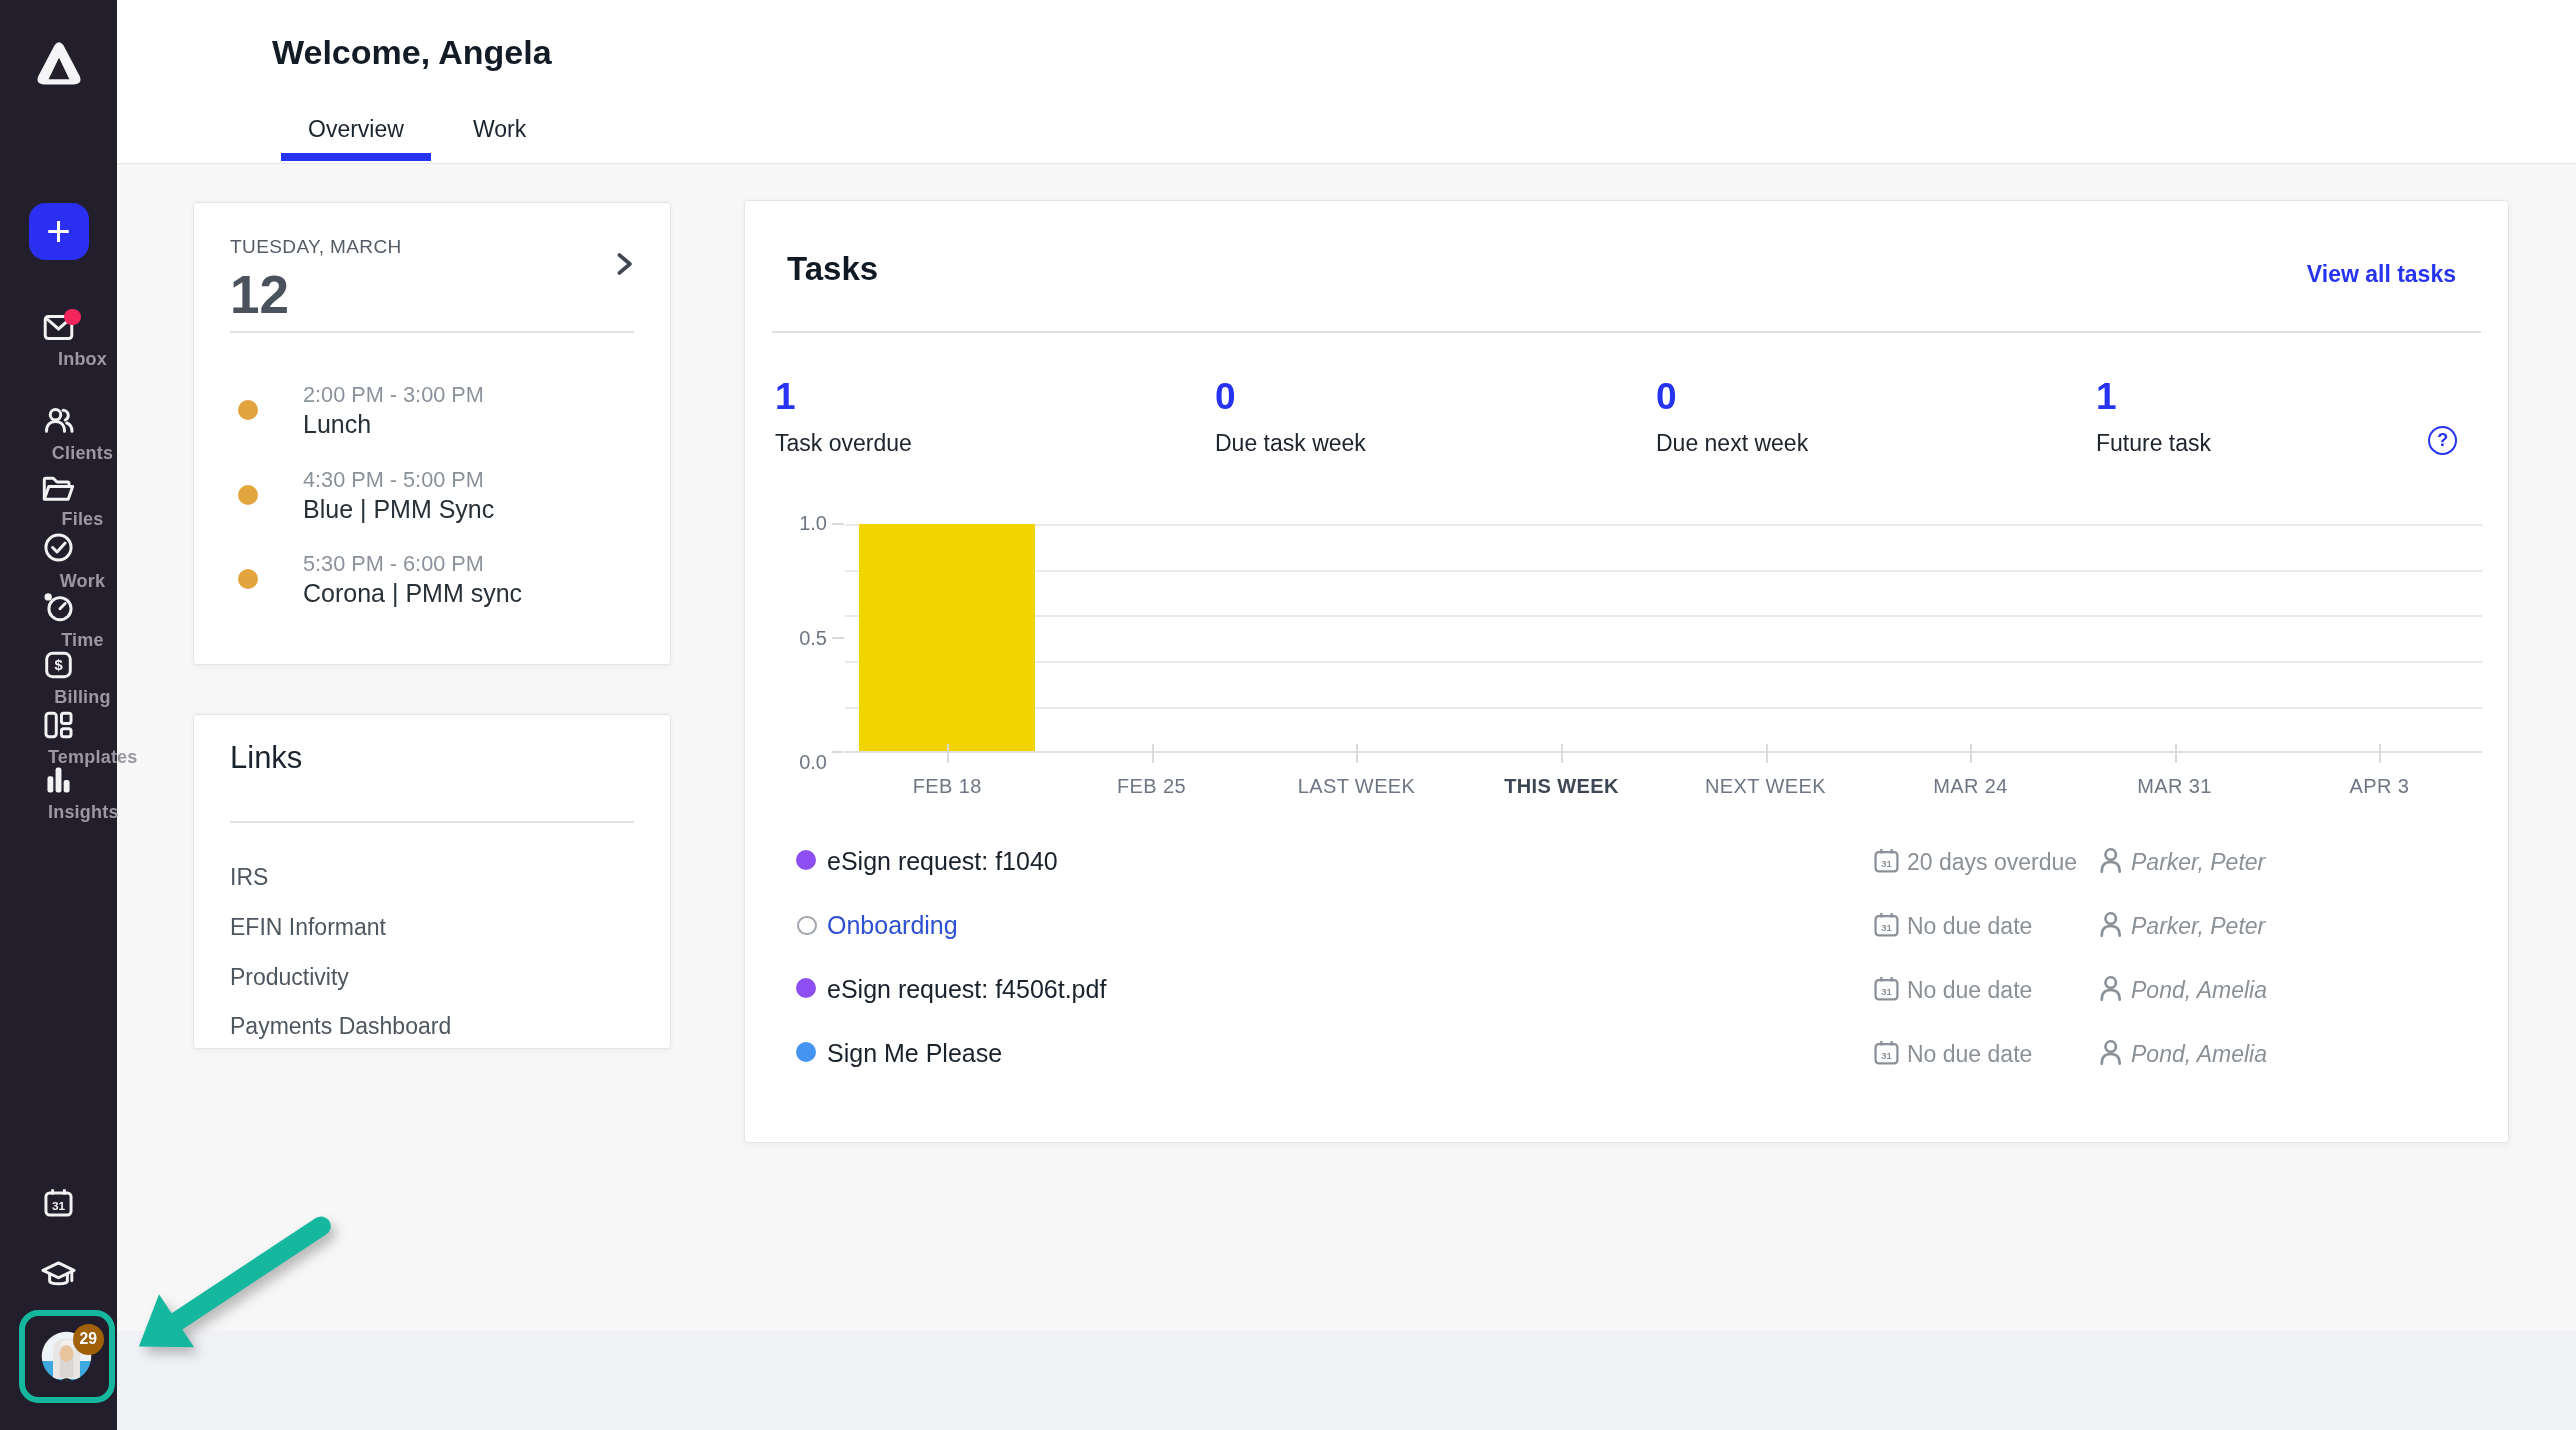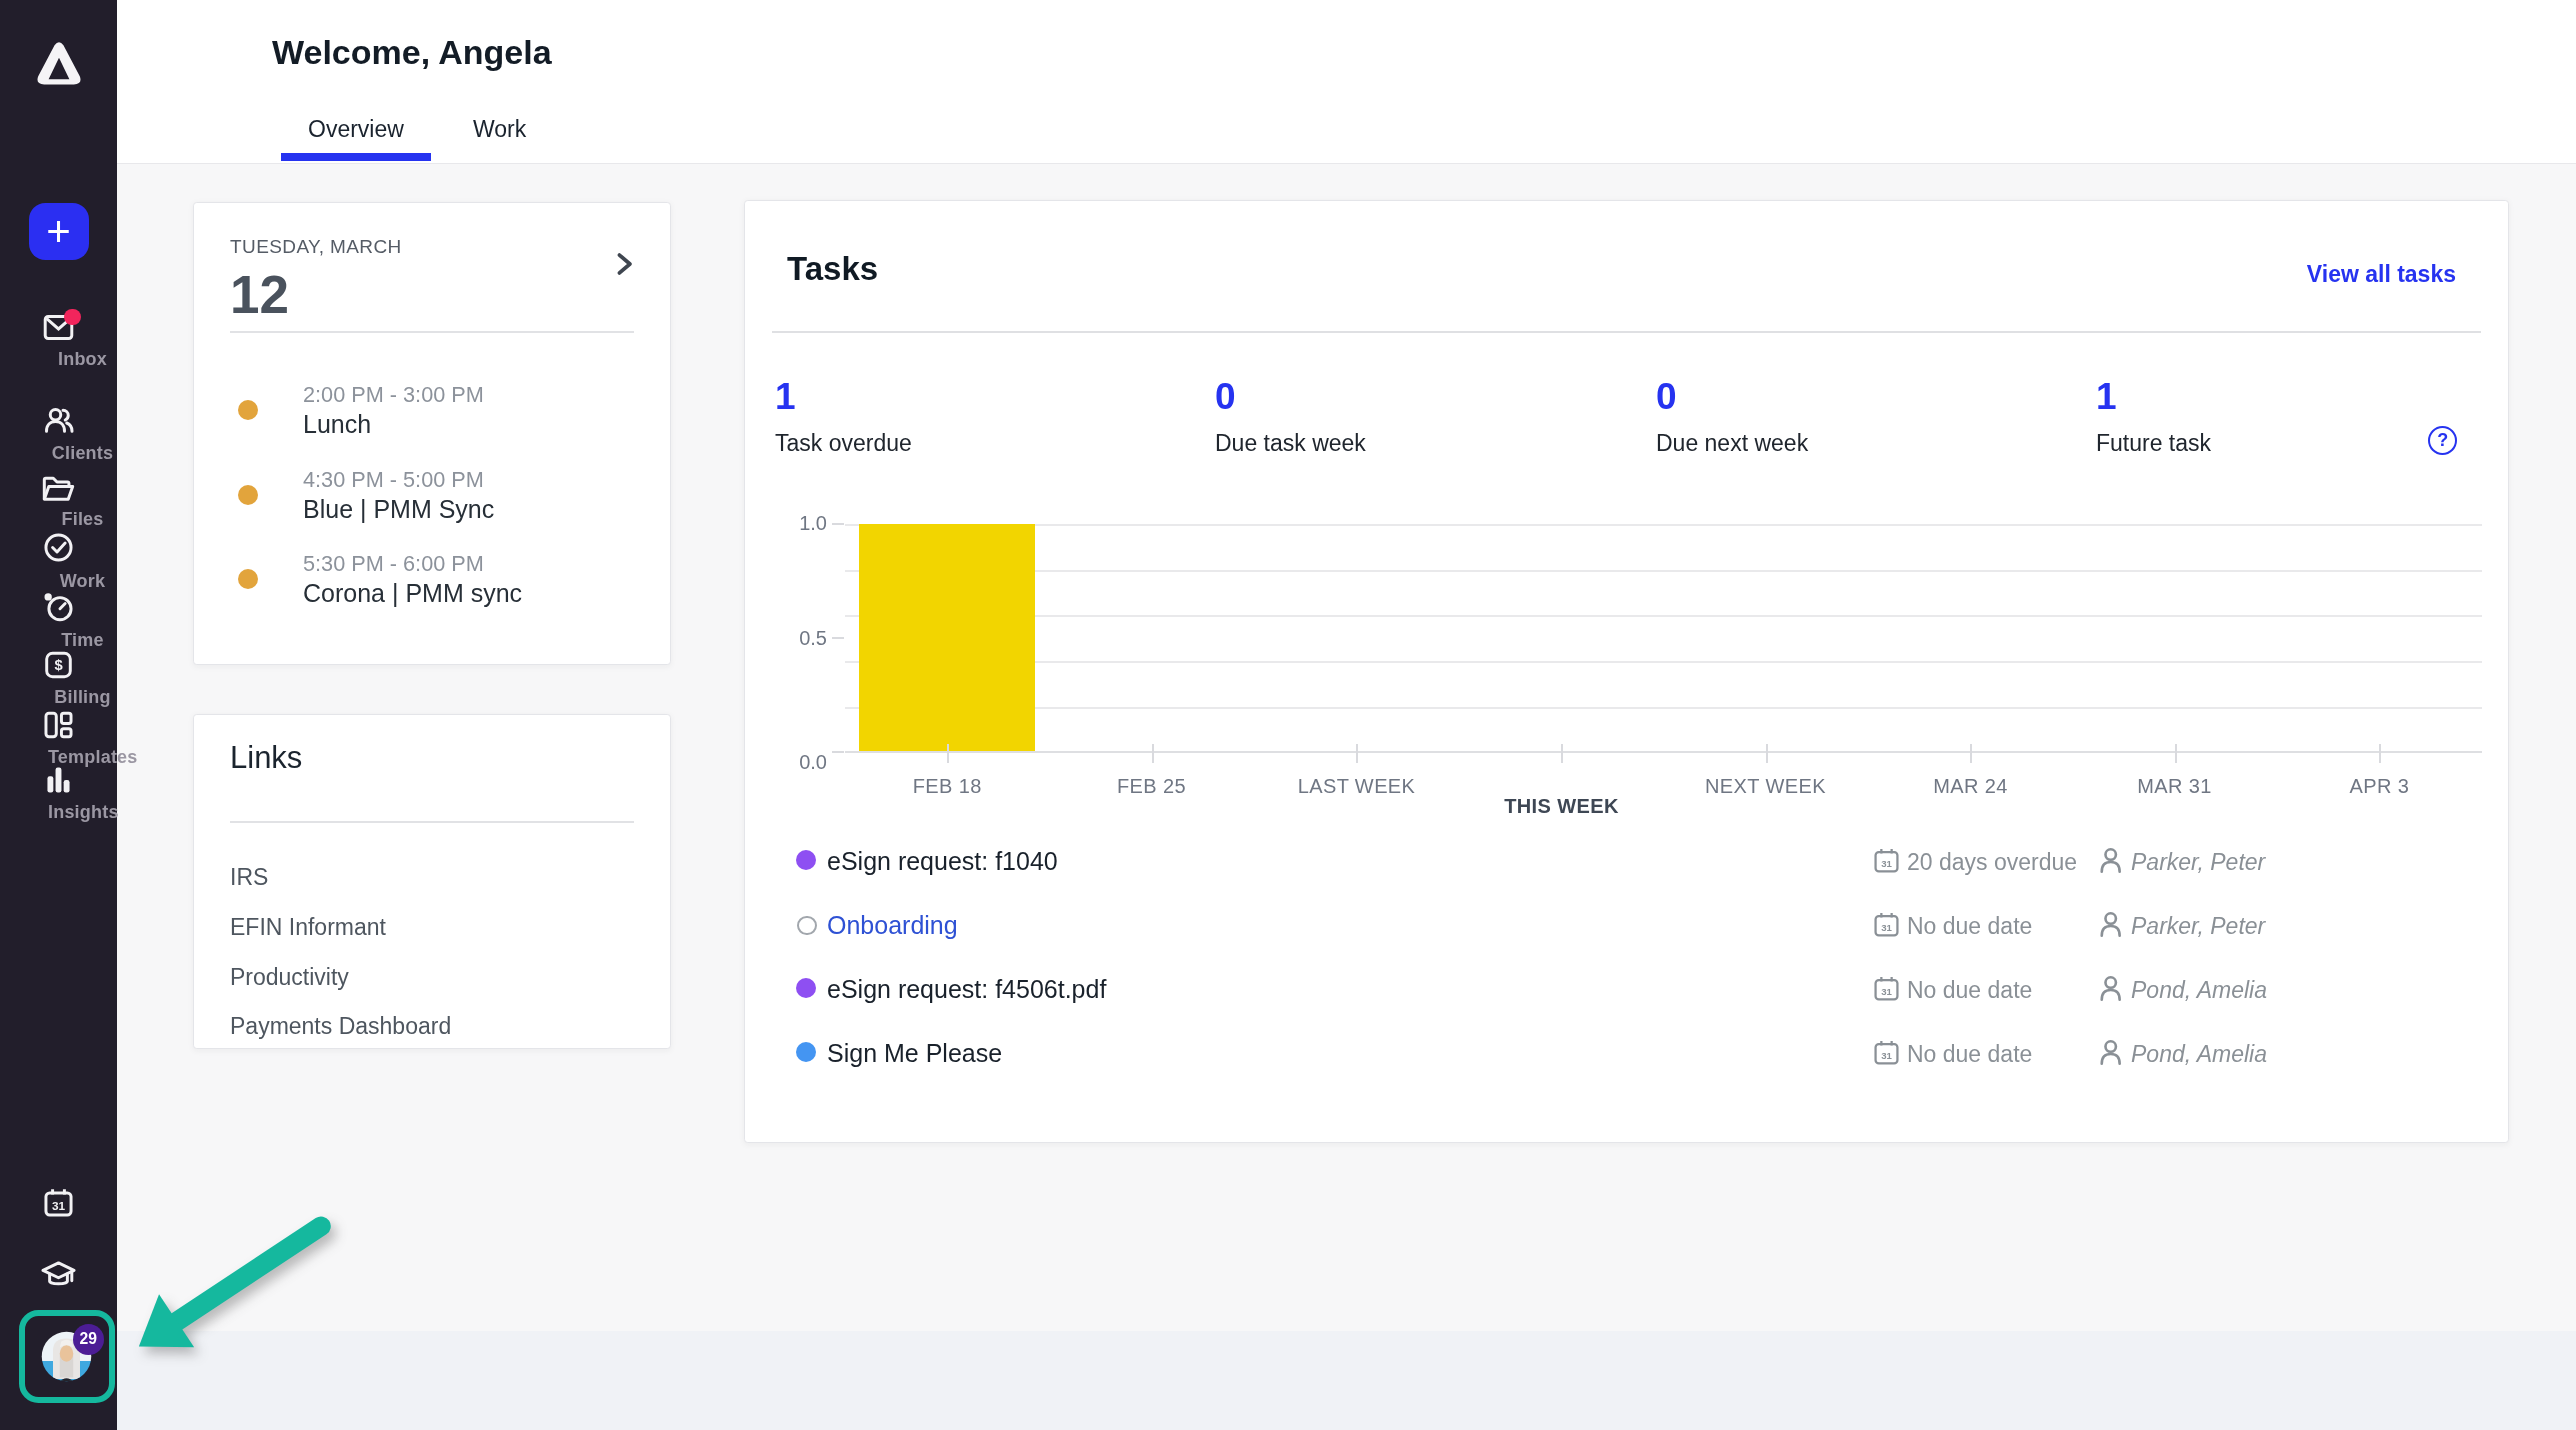--- a/index.html
+++ b/index.html
@@ -24,21 +24,21 @@
   .nav-item{position:absolute;left:0;width:117px;text-align:center;cursor:pointer;}
   .nav-item .icon-wrap{position:relative;display:inline-block;}
   .nav-label{display:block;margin-top:4.5px;font-size:18px;font-weight:600;color:#9B97A3;letter-spacing:0.2px;padding-left:48px;}
   .inbox-dot{position:absolute;right:-6.7px;top:-5.2px;width:16.4px;height:16.4px;border-radius:50%;background:#F2255C;}
   #avatar-box{
     position:absolute;left:18.7px;top:1310px;width:96px;height:93px;border-radius:19.4px;
     border:6px solid #15B89E;box-sizing:border-box;display:flex;align-items:center;justify-content:center;cursor:pointer;
   }
   #avatar-badge{
     position:absolute;left:48px;top:7.5px;width:31px;height:31px;border-radius:50%;
-    background:#4c1d95;color:#fff;font-size:15.7px;font-weight:700;
+    background:#a16207;color:#fff;font-size:15.7px;font-weight:700;
     display:flex;align-items:center;justify-content:center;z-index:2;
   }
 
   
   #header{position:absolute;left:117px;top:0;right:0;height:163px;background:#fff;border-bottom:1.5px solid #E8E8EB;}
   #page-title{position:absolute;left:155px;top:33px;font-size:34px;font-weight:700;color:#131C26;}
   .tab{position:absolute;top:116px;font-size:23px;color:#1A232E;cursor:pointer;}
   #tab-overview{left:191px;}
   #tab-admin{left:356px;}
   #tab-underline{position:absolute;left:164px;top:153px;width:150px;height:8.2px;background:#2633F0;}
@@ -343,21 +343,21 @@
         <div class="xtick-mark" style="left: 716px; top: 220px;"></div>
         <div class="xtick-mark" style="left: 921px; top: 220px;"></div>
         <div class="xtick-mark" style="left: 1125px; top: 220px;"></div>
         <div class="xtick-mark" style="left: 1330px; top: 220px;"></div>
         <div class="xtick-mark" style="left: 1534px; top: 220px;"></div>
       </div>
     <div id="chart-xlabels">
         <div class="xtick-label" style="left: -2.2px; top: 251px;">FEB 18</div>
         <div class="xtick-label" style="left: 202px; top: 251px;">FEB 25</div>
         <div class="xtick-label" style="left: 407px; top: 251px;">LAST WEEK</div>
-        <div class="xtick-label bold" style="left: 612px; top: 251px; margin-top: 20px;">THIS WEEK</div>
+        <div class="xtick-label bold" style="left: 612px; top: 251px;">THIS WEEK</div>
         <div class="xtick-label" style="left: 816px; top: 251px;">NEXT WEEK</div>
         <div class="xtick-label" style="left: 1021px; top: 251px;">MAR 24</div>
         <div class="xtick-label" style="left: 1225px; top: 251px;">MAR 31</div>
         <div class="xtick-label" style="left: 1430px; top: 251px;">APR 3</div>
       </div>
   </div>
 
   <div class="task-row" id="task-0">
     <span class="task-dot" style="background: rgb(142, 79, 242);"></span>
     <span class="task-title">eSign request: f1040</span>

